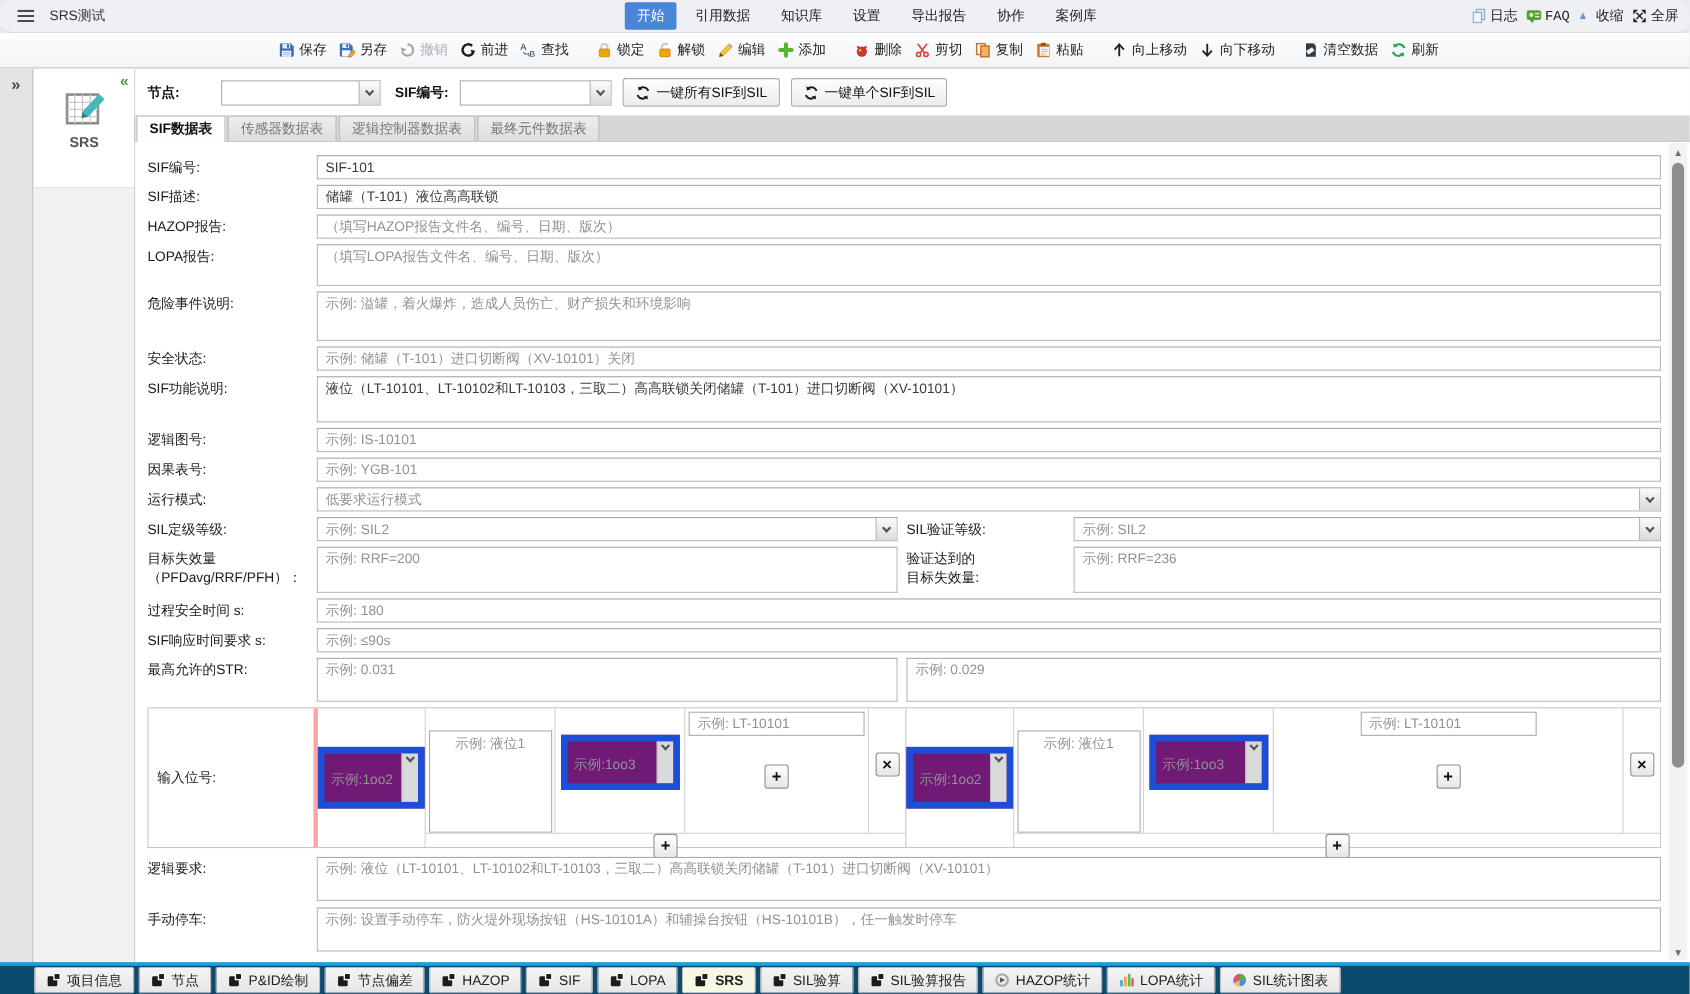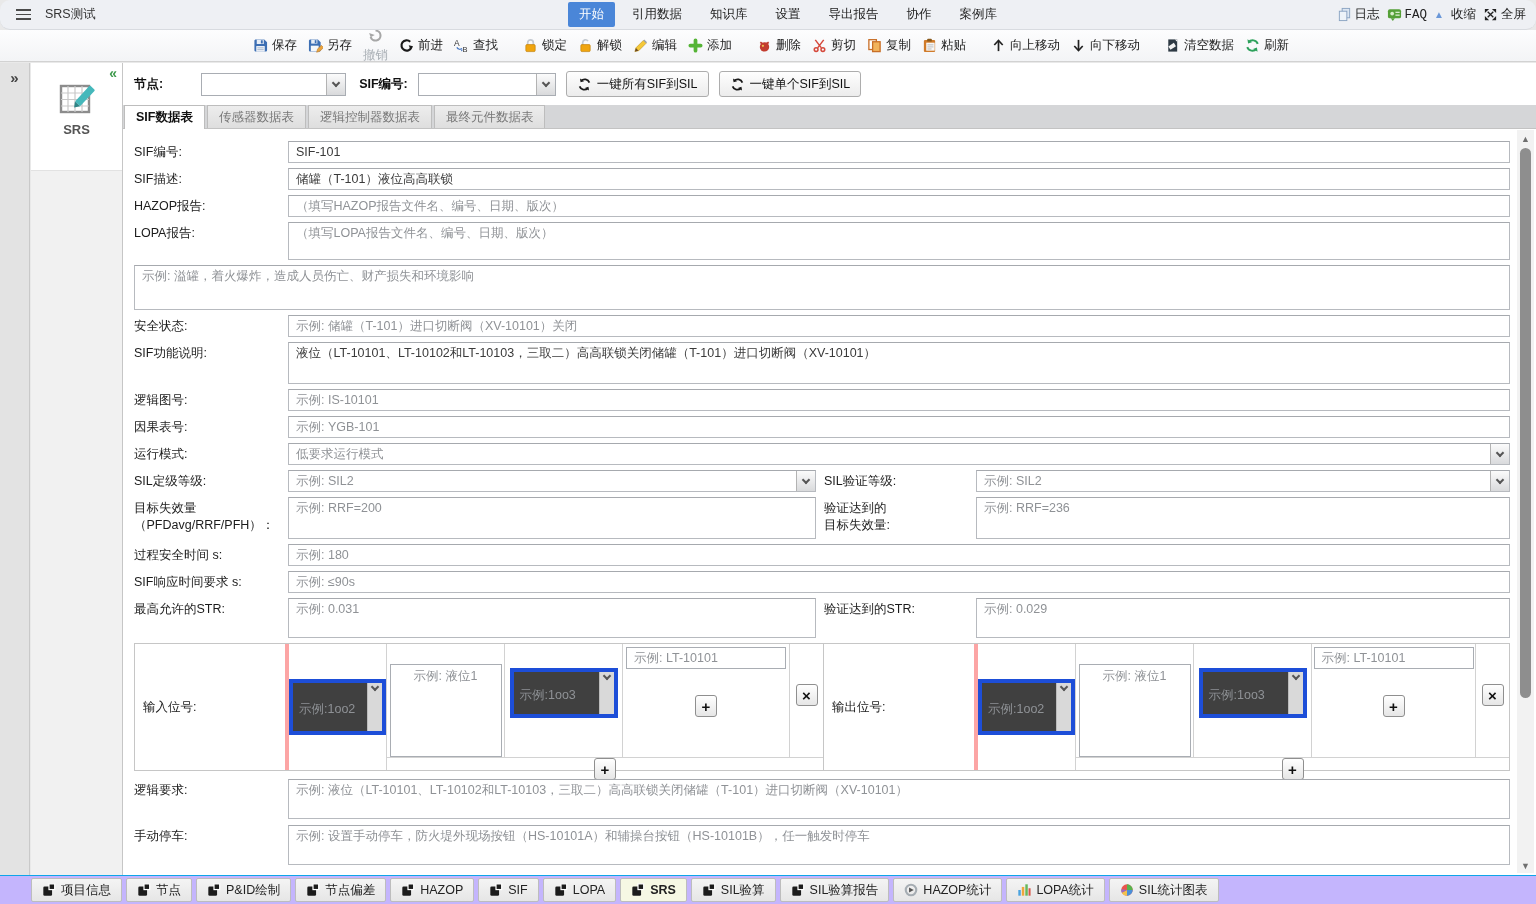--- a/index.html
+++ b/index.html
@@ -18,21 +18,21 @@
   .menu-item.active { background:#4a86d8; color:#fff; }
   .tb-right { position:absolute; right:10px; display:flex; align-items:center; gap:7px; }
   .tb-right .itm { display:flex; align-items:center; gap:3px; color:#222;font-family:Liberation Mono, monospace; }
   .tri-up { color:#6a97d8; font-size:10px; }
 
   
   .toolbar { height:32px; background:linear-gradient(#fdfdfe,#f3f4f6);
     border-bottom:1px solid #d2d2d2; display:flex; align-items:center; padding-left:253px; gap:11px; }
   .tbtn { display:flex; align-items:center; gap:4px; border:none; background:transparent;
     font:inherit; color:#222; cursor:default; }
-  .tbtn.disabled { color:#aab0b6;flex-direction:column; }
+  .tbtn.disabled { color:#aab0b6; }
   .ticon { display:inline-flex; width:15px; height:15px; }
   .ticon svg { width:15px; height:15px; }
   .gap-l { margin-left:14px; }
 
   
   .workspace { position:absolute; top:63px; left:0; right:0; bottom:29px; }
   .collapse-strip { position:absolute; left:0; top:0; bottom:0; width:30px; background:#e3e3e3;
     border-right:1px solid #c9c9c9; text-align:center; }
   .collapse-strip .chev-txt { display:inline-block; margin-top:6px; font-size:15px; color:#444; font-weight:bold; }
   .sidebar { position:absolute; left:31px; top:0; bottom:0; width:91px; background:#f1f1f1; }
@@ -80,42 +80,42 @@
   .io-group.right { border-left:1px solid #c6c6c6; width:686px; }
   .io-label { width:154px; flex:none; border-right:4px solid #fca5a5; display:flex; align-items:center; padding-left:8px; color:#1b1b1b; }
   .io-col1 { width:98px; flex:none; border-right:1px solid #d2d2d2; display:flex; align-items:center; justify-content:center; }
   .io-rest { flex:1; display:flex; flex-direction:column; }
   .io-toprow { flex:1; display:flex; }
   .io-col2 { width:118px; flex:none; border-right:1px solid #d2d2d2; display:flex; justify-content:center; }
   .io-col3 { width:118px; flex:none; border-right:1px solid #d2d2d2; display:flex; justify-content:center; }
   .io-col4 { flex:1; border-right:1px solid #d2d2d2; display:flex; flex-direction:column; align-items:center; }
   .io-col5 { width:33px; flex:none; display:flex; justify-content:center; }
   .io-bottomrow { height:28px; border-top:1px solid #d2d2d2; display:flex; align-items:center; justify-content:center; }
-  .listbox { border:4px solid #1d4ed8; background:#404040; display:flex; }
+  .listbox { border:6px solid #1d4ed8; background:#701a75; display:flex; }
   .listbox .txt { flex:1; padding:4px 2px 0 6px; color:#8f9296; display:flex; align-items:center; }
   .listbox .strip { width:15px; background:#d9d9d9; border-left:1px solid #bcbcbc; display:flex; justify-content:center; padding-top:4px; }
   .listbox .strip .chev { border-color:#555; }
   .lb1 { width:100px; height:56px; }
   .lb2 { width:108px; height:50px; margin-top:24px; }
   .descbox { width:112px; height:93px; margin-top:20px; border:1px solid #a9adb3; padding:3px 6px; color:#8f9296; text-align:center; }
   .tagbox { width:160px; height:22px; margin-top:3px; border:1px solid #a9adb3; padding:2px 7px; color:#8f9296; white-space:nowrap; }
   .sqbtn { width:22px; height:22px; border:1px solid #8f8f8f; border-radius:3px;
     background:linear-gradient(#ffffff,#e6e6e6); font-weight:bold; font-size:15px; line-height:19px; text-align:center; color:#111; }
   .plus-col4 { margin-top:26px; }
   .x-col5 { margin-top:40px; }
 
   
   .vscroll { position:absolute; top:0; right:2px; bottom:2px; width:17px; background:#f2f2f2; }
   .vs-arrow { position:absolute; left:0; width:17px; height:14px; text-align:center; font-size:9px; color:#6f6f6f; line-height:14px; }
   .vs-up { top:2px; } .vs-down { bottom:0; }
   .vs-thumb { position:absolute; left:3px; width:11px; top:18px; height:550px; background:#8e8e8e; border-radius:6px; }
 
   
-  .bottombar { position:absolute; left:0; bottom:0; right:0; height:29px; background:#c4b5fd;
-    border-top:1px solid #0ea5e9; display:flex; align-items:center; padding-left:31px; gap:4px; }
+  .bottombar { position:absolute; left:0; bottom:0; right:0; height:29px; background:#0c4a6e;
+    border-top:3px solid #0ea5e9; display:flex; align-items:center; padding-left:31px; gap:4px; }
   .btab { height:24px; padding:0 10px; display:flex; align-items:center; gap:5px;
     background:linear-gradient(#f4f4f4,#e6e6e6); border:1px solid #bdbdbd; border-radius:2px; color:#222; }
   .btab.active { background:#f6f8e4; }
   .btab svg { width:14px; height:14px; }
 </style>
 </head>
 <body>
 
 <div class="titlebar">
   <span class="hamburger"></span>
@@ -428,20 +428,21 @@
           <div class="flabel">HAZOP报告:</div>
         <div class="fbox h22 grow ph">（填写HAZOP报告文件名、编号、日期、版次）</div>
         </div>
 
       <div class="frow">
           <div class="flabel">LOPA报告:</div>
         <div class="fbox h38 grow ph">（填写LOPA报告文件名、编号、日期、版次）</div>
         </div>
 
       <div class="frow">
+          <div class="flabel">危险事件说明:</div>
         <div class="fbox h45 grow ph">示例: 溢罐，着火爆炸，造成人员伤亡、财产损失和环境影响</div>
         </div>
 
       <div class="frow">
           <div class="flabel">安全状态:</div>
         <div class="fbox h22 grow ph">示例: 储罐（T-101）进口切断阀（XV-10101）关闭</div>
         </div>
 
       <div class="frow">
           <div class="flabel">SIF功能说明:</div>
@@ -507,21 +508,20 @@
 
       <div class="frow">
           <div class="flabel">SIF响应时间要求 s:</div>
         <div class="fbox h22 grow ph">示例: ≤90s</div>
         </div>
 
       <div class="frow">
         <div class="flabel">最高允许的STR:</div>
         <div class="fbox h40 w528 ph">示例: 0.031</div>
         <div class="spacer8"></div>
-        <div class="flabel2">验证达到的STR:</div>
         <div class="fbox h40 grow ph">示例: 0.029</div>
       </div>
 
       <div class="io-grid">
         <div class="io-group">
           <div class="io-label">输入位号:</div>
           <div class="io-col1">
             <div class="listbox lb1">
               <span class="txt">示例:1oo2</span>
               <span class="strip">
@@ -549,21 +549,20 @@
               <div class="io-col5">
                   <button class="sqbtn x-col5">×</button>
                 </div>
             </div>
             <div class="io-bottomrow">
                 <button class="sqbtn">+</button>
               </div>
           </div>
         </div>
         <div class="io-group right">
-          <div class="io-label">输出位号:</div>
           <div class="io-col1">
             <div class="listbox lb1">
               <span class="txt">示例:1oo2</span>
               <span class="strip">
                   <span class="chev"></span>
                 </span>
               </div>
             </div>
           <div class="io-rest">
             <div class="io-toprow">

